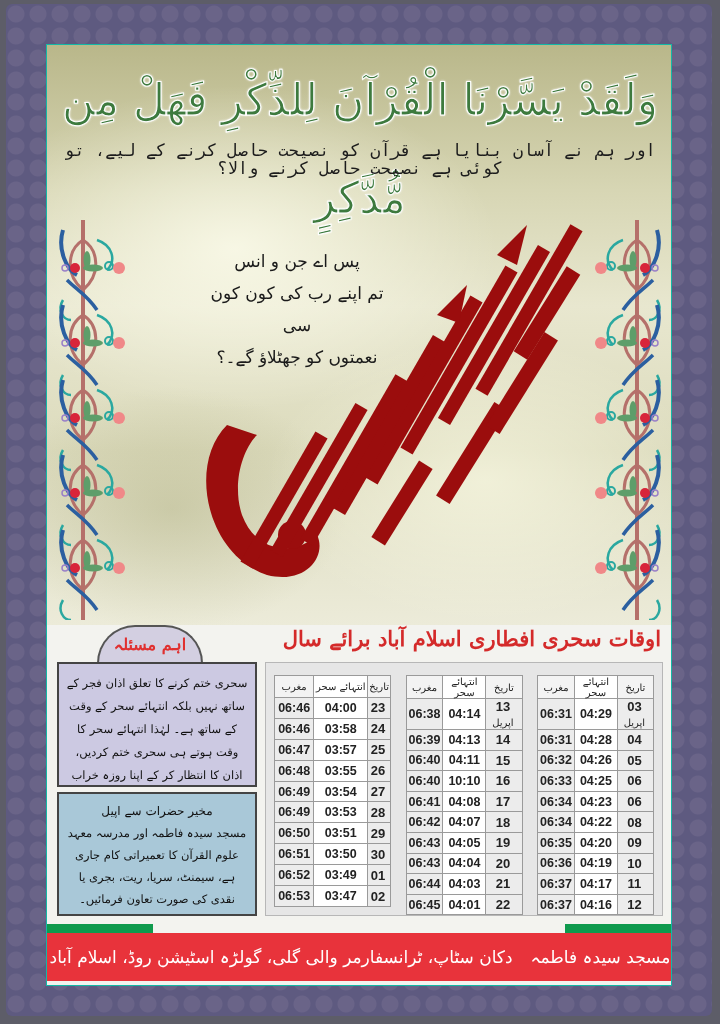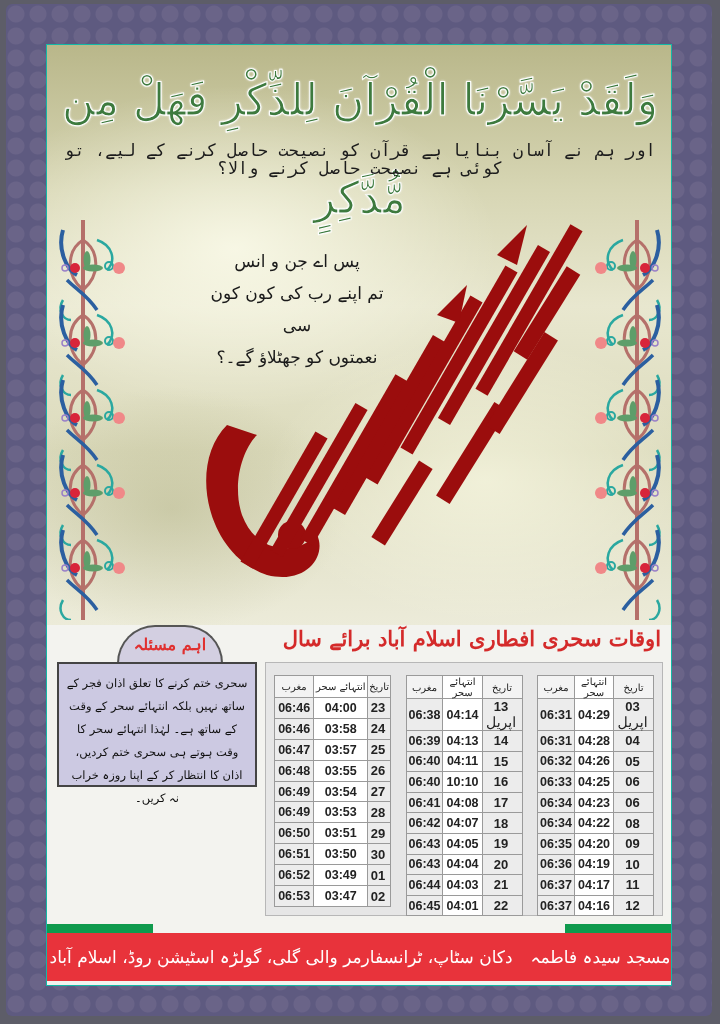--- a/index.html
+++ b/index.html
@@ -73,21 +73,21 @@
     text-align: right; direction: rtl;
     font-family: "DejaVu Serif", serif;
     font-size: 21px; line-height: 40px; color: #d42a2a;
     font-weight: bold;
   }
   .section-title .year {
     font-family: "Liberation Sans", sans-serif;
     font-weight: bold; font-size: 22px; direction: ltr; unicode-bidi: embed;
   }
   .badge-wrap {
-    position: absolute; left: 70px; top: 580px; width: 106px; height: 38px;
+    position: absolute; left: 50px; top: 580px; width: 106px; height: 38px;
     background: #d3cfe1;
     border: 2px solid #555;
     border-bottom: none;
     border-radius: 50px 50px 0 0;
     text-align: center;
     font-family: "DejaVu Serif", serif; font-weight: bold;
     font-size: 16px; line-height: 36px; color: #e03030;
   }
   .masla-box {
     position: absolute; left: 10px; top: 617px; width: 200px; height: 125px;
@@ -129,21 +129,21 @@
   }
   table.tt th.sehar { background: #ffffff; text-align: center; }
   table.tt td {
     height: 20.6px; border: 1px solid #9a9a9a;
     font-size: 12.5px; text-align: center; padding: 0 2px;
     background: #ececec;
   }
   table.tt td.sehar { background: #ffffff; }
   table.tt td.date { padding-right: 4px; font-size: 13px; }
   table.tt td.date .month {
-    font-family: "DejaVu Serif", serif; font-weight: normal; font-size: 14px;
+    font-family: "DejaVu Serif", serif; font-weight: normal; font-size: 10px;
   }
   .green-bar {
     position: absolute; top: 879px; height: 10px; width: 106px;
     background: #0f9a4d;
   }
   .green-bar.left { left: 0; }
   .green-bar.right { right: 0; }
   .footer-banner {
     position: absolute; left: -2px; top: 888px; width: 630px; height: 48px;
     background: #e8333b;
@@ -241,20 +241,24 @@
   </div>
 
   <div class="section-title">
     <span>اوقات سحری افطاری اسلام آباد برائے سال</span>
     <span class="year">2022</span>
   </div>
 
   <div class="badge-wrap">اہم مسئلہ</div>
   <div class="masla-box">سحری ختم کرنے کا تعلق اذان فجر کے ساتھ نہیں بلکہ انتہائے سحر کے وقت کے ساتھ ہے۔ لہٰذا انتہائے سحر کا وقت ہوتے ہی سحری ختم کردیں، اذان کا انتظار کر کے اپنا روزہ خراب نہ کریں۔</div>
 
+  <div class="appeal-box">
+    <div class="heading">مخیر حضرات سے اپیل</div>
+    <div>مسجد سیدہ فاطمہ اور مدرسہ معہد علوم القرآن کا تعمیراتی کام جاری ہے، سیمنٹ، سریا، ریت، بجری یا نقدی کی صورت تعاون فرمائیں۔</div>
+  </div>
 
   <div class="timetable">
 
     <table class="tt">
       <thead>
         <tr>
           <th>مغرب</th>
           <th class="sehar">انتہائے سحر</th>
           <th>تاریخ</th>
         </tr>

